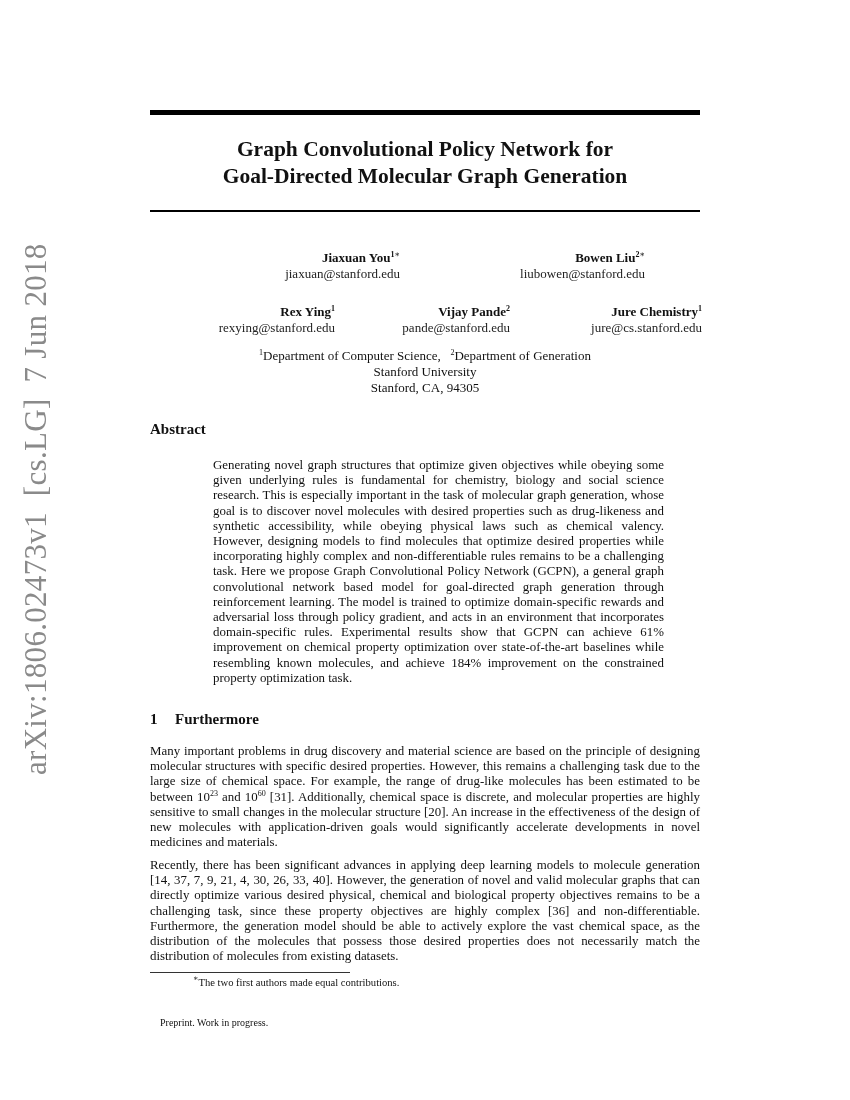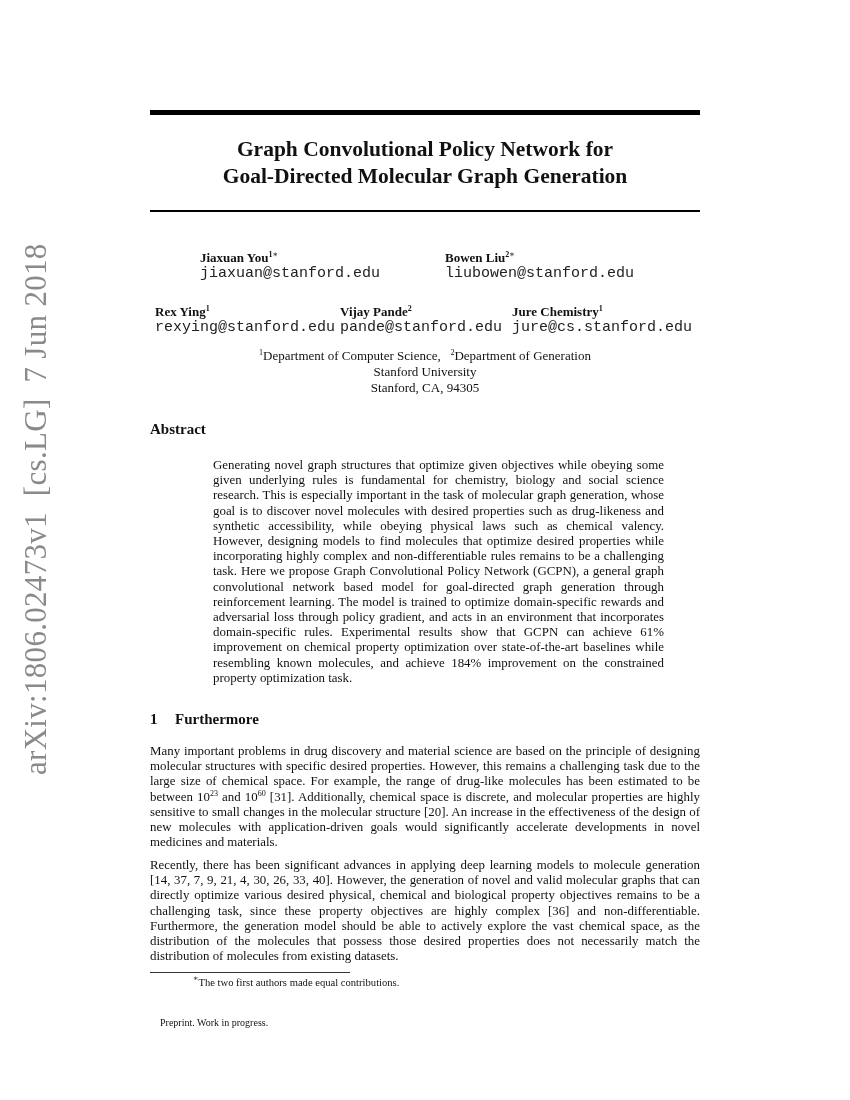--- a/index.html
+++ b/index.html
@@ -2,23 +2,23 @@
 <html><head>
 <meta charset="utf-8">
 <style>
   html, body { margin: 0; padding: 0; background: #fff; }
   body { width: 850px; height: 1100px; position: relative; overflow: hidden;
          font-family: "Liberation Serif", "DejaVu Serif", serif; color: #111; }
   .rule-top { position: absolute; left: 150px; top: 110px; width: 550px; height: 5px; background: #000; }
   .rule-bot { position: absolute; left: 150px; top: 210px; width: 550px; height: 1.5px; background: #000; }
   .title { position: absolute; left: 150px; top: 136px; width: 550px; text-align: center;
            font-weight: bold; font-size: 21.5px; line-height: 27px; }
-  .author { position: absolute; text-align: left; }
+  .author { position: absolute; text-align: right; }
   .author .name { font-weight: bold; font-size: 13px; line-height: 16px; }
-  .author .email { font-family: Liberation Mono, monospace; font-size: 15px; line-height: 15px; color: #222; }
+  .author .email { font-family: Liberation Serif, serif; font-size: 13px; line-height: 15px; color: #222; }
   sup { font-size: 8px; line-height: 0; vertical-align: 5px; }
   .affil { position: absolute; left: 150px; top: 348px; width: 550px; text-align: center; font-size: 13px; line-height: 16px; }
   .abstract-h { position: absolute; left: 150px; top: 421px; width: 550px; text-align: left;
                 font-weight: bold; font-size: 15px; }
   .abstract { position: absolute; left: 200px; top: 458px; width: 451px; font-size: 12.9px;
               line-height: 15.2px; text-align: justify; margin-left: 13px; }
   .sec-h { position: absolute; left: 150px; top: 711px; font-weight: bold; font-size: 15px; }
   .sec-h .num { display: inline-block; width: 25px; }
   .para { position: absolute; left: 150px; width: 550px; font-size: 12.9px; line-height: 15.2px; text-align: justify; }
   .fn-rule { position: absolute; left: 150px; top: 972px; width: 200px; height: 1px; background: #333; }

